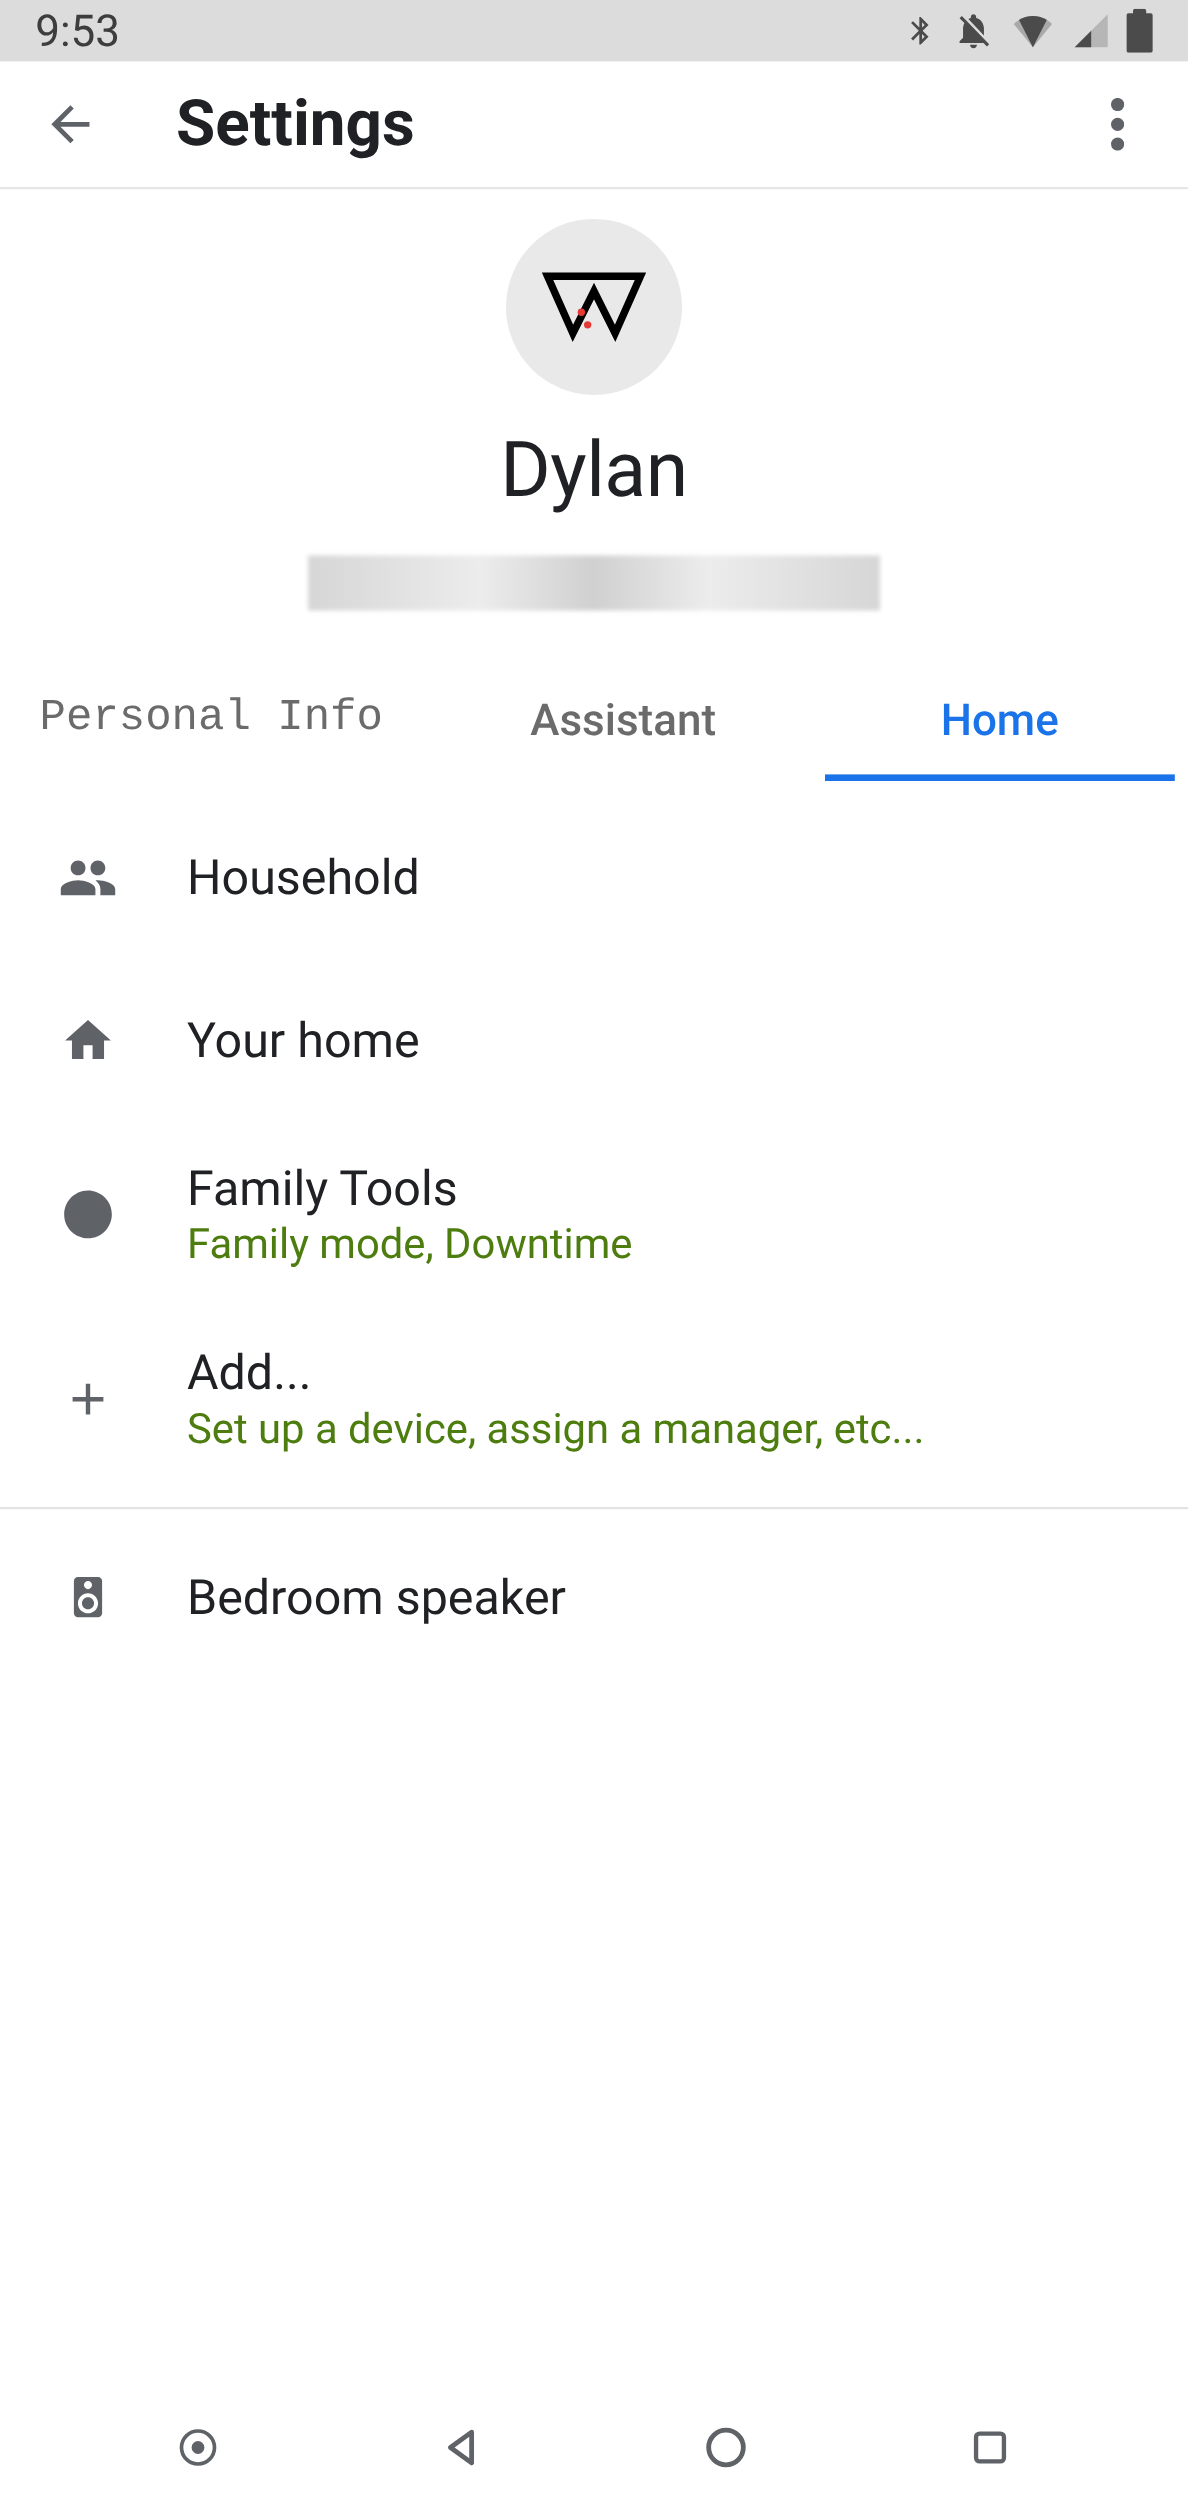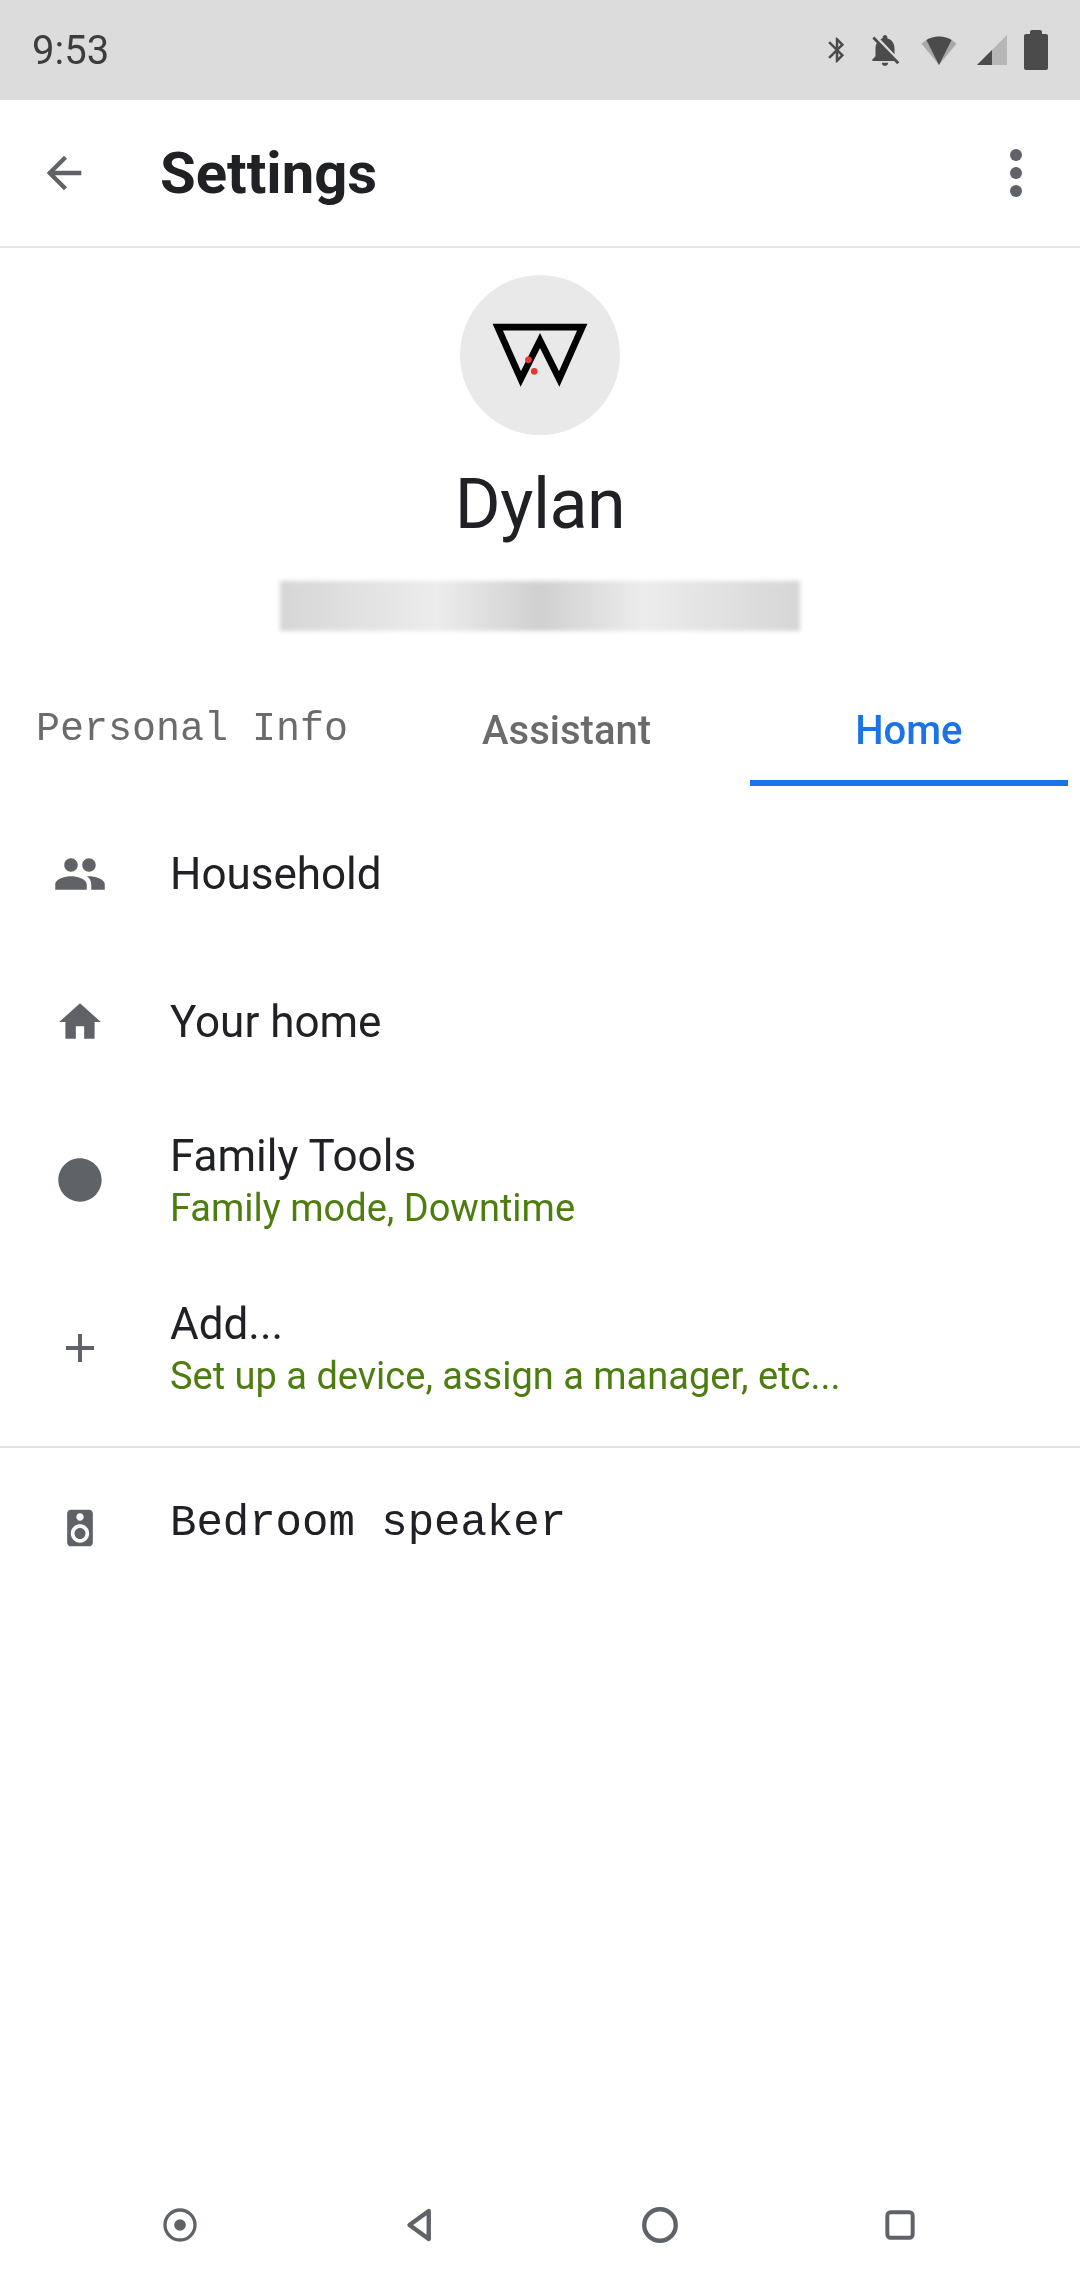--- a/index.html
+++ b/index.html
@@ -4,40 +4,40 @@
   <style>
     * { box-sizing: border-box; margin: 0; padding: 0; }
     html, body {
       width: 1080px;
       height: 2280px;
       font-family: 'Roboto', -apple-system, BlinkMacSystemFont, sans-serif;
       background: #fff;
       overflow: hidden;
     }
     .status-bar {
-      height: 100px;
+      height: 56px;
       background: #dcdcdc;
       display: flex;
       align-items: center;
       justify-content: space-between;
       padding: 0 32px;
     }
     .status-time {
       font-size: 40px;
       color: #3d3d3d;
       font-weight: 400;
     }
     .status-icons {
       display: flex;
       align-items: center;
       gap: 14px;
     }
     .status-icons svg { display: block; }
     .app-bar {
-      height: 148px;
+      height: 116px;
       background: #fff;
       display: flex;
       align-items: center;
       padding: 0 28px;
       border-bottom: 2px solid #e6e6e6;
     }
     .back-btn {
       width: 72px;
       height: 72px;
       display: flex;
@@ -159,23 +159,22 @@
       margin-top: 14px;
     }
     .section-header {
       font-size: 42px;
       font-weight: 700;
       color: #202124;
       padding: 48px 40px 24px 60px;
     }
     .device-row {
       display: flex;
-      align-items: flex-start;
+      align-items: center;
       padding: 50px 40px 50px 50px;
-      font-family: Liberation Mono, monospace;
     }
     .nav-bar {
       position: absolute;
       bottom: 0;
       left: 0;
       right: 0;
       height: 110px;
       background: #fff;
       display: flex;
       align-items: center;

